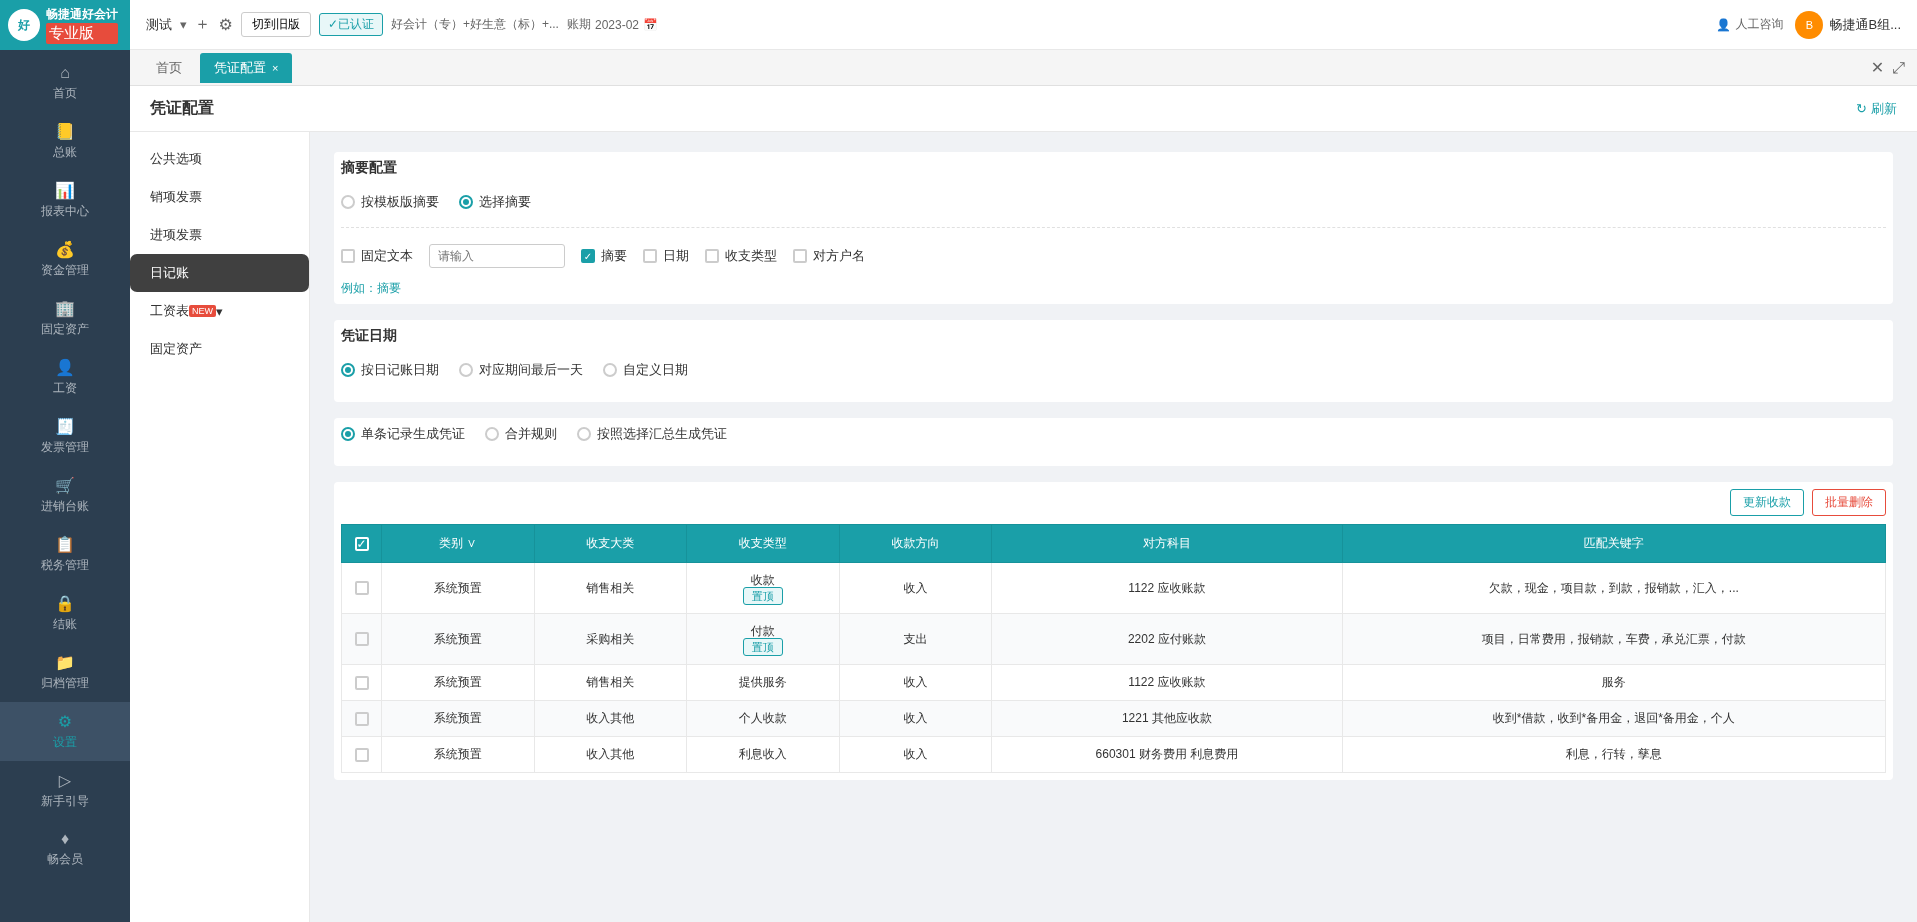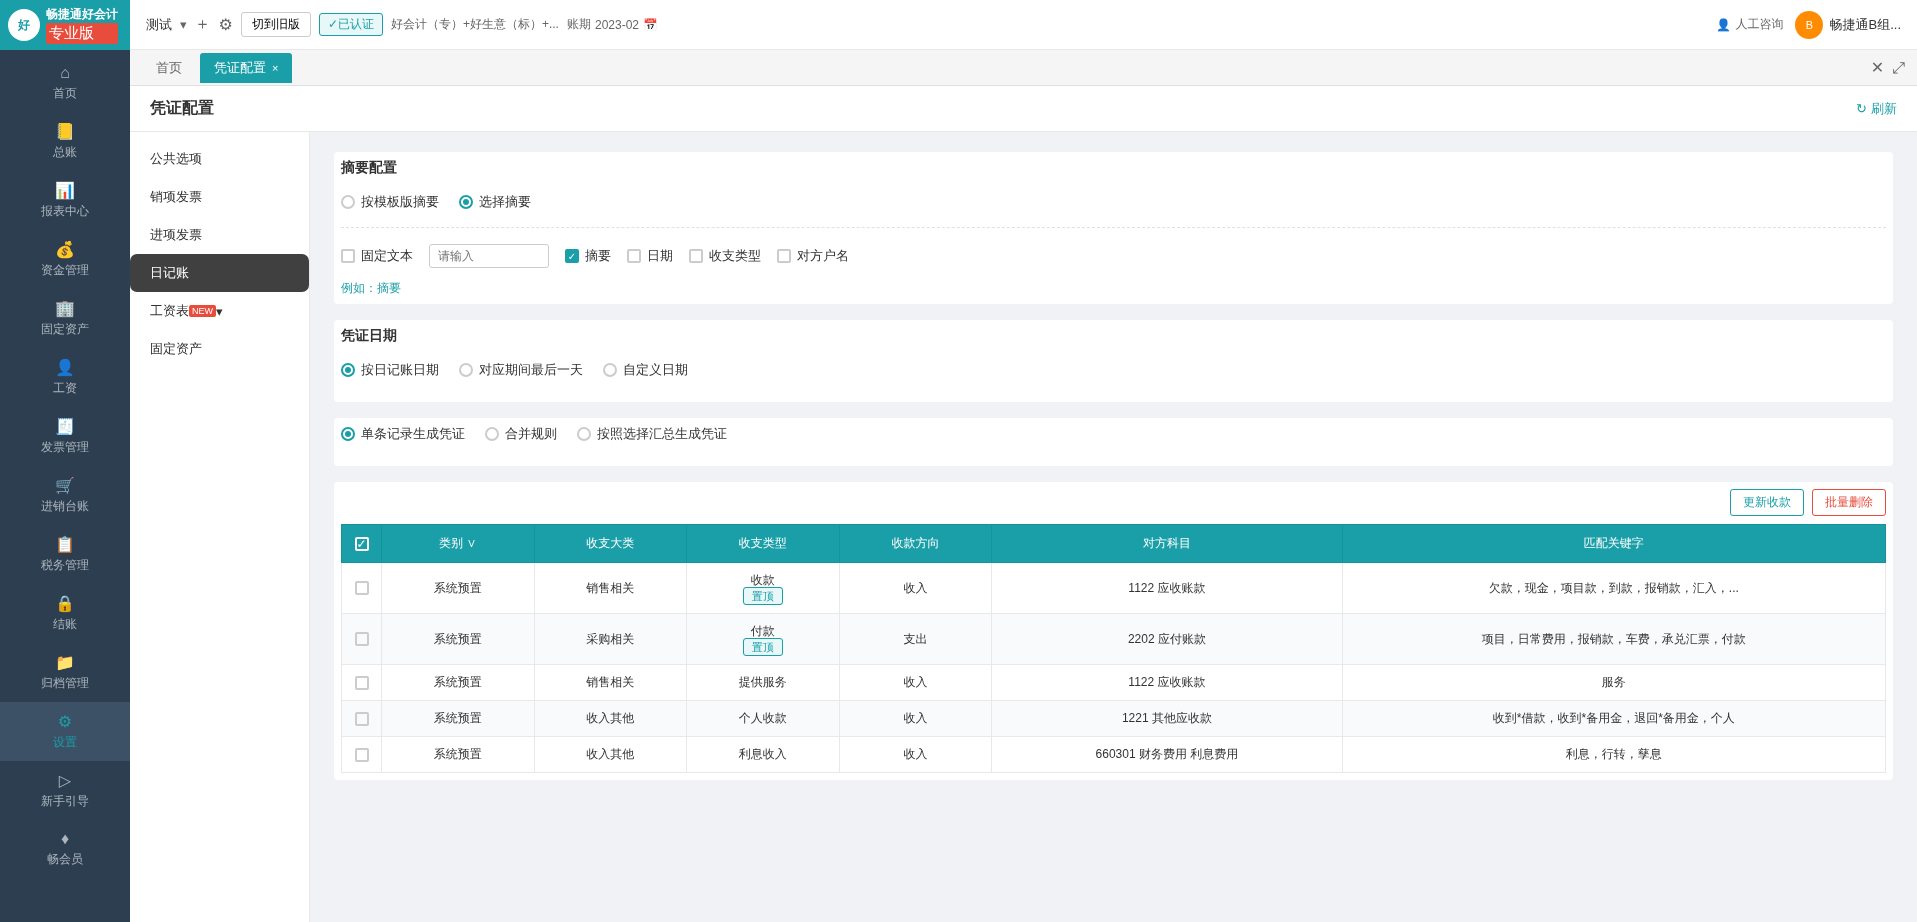--- a/index.html
+++ b/index.html
@@ -71,21 +71,21 @@
     .radio-circle.checked { border-color: #1a9fa8; }
     .radio-circle.checked::after { content: ''; width: 6px; height: 6px; background: #1a9fa8; border-radius: 50%; }
     .radio-label { font-size: 13px; }
 
     
     .checkbox-row { display: flex; align-items: center; gap: 16px; margin-bottom: 12px; }
     .checkbox-item { display: flex; align-items: center; gap: 6px; cursor: pointer; }
     .checkbox-box { width: 14px; height: 14px; border: 2px solid #ccc; border-radius: 2px; display: flex; align-items: center; justify-content: center; flex-shrink: 0; }
     .checkbox-box.checked { background: #1a9fa8; border-color: #1a9fa8; color: #fff; font-size: 10px; }
     .checkbox-label { font-size: 13px; }
-    .text-input { border: 1px solid #ccc; padding: 4px 8px; border-radius: 3px; font-size: 12px; width: 120px; color: #999; }
+    .text-input { border: 1px solid #ccc; padding: 4px 8px; border-radius: 3px; font-size: 12px; width: 136px; color: #999; }
     .example-text { color: #1a9fa8; font-size: 12px; margin-top: 4px; }
 
     
     .table-header-row { display: flex; align-items: center; justify-content: flex-end; gap: 8px; margin-bottom: 8px; }
     .btn-update { border: 1px solid #1a9fa8; color: #1a9fa8; background: #fff; padding: 4px 12px; border-radius: 3px; cursor: pointer; font-size: 12px; }
     .btn-batch-delete { border: 1px solid #e74c3c; color: #e74c3c; background: #fff; padding: 4px 12px; border-radius: 3px; cursor: pointer; font-size: 12px; }
 
     .data-table { width: 100%; border-collapse: collapse; font-size: 12px; }
     .data-table thead tr { background: #1a9fa8; color: #fff; }
     .data-table thead th { padding: 10px 12px; text-align: center; font-weight: normal; border: 1px solid #16929a; }

